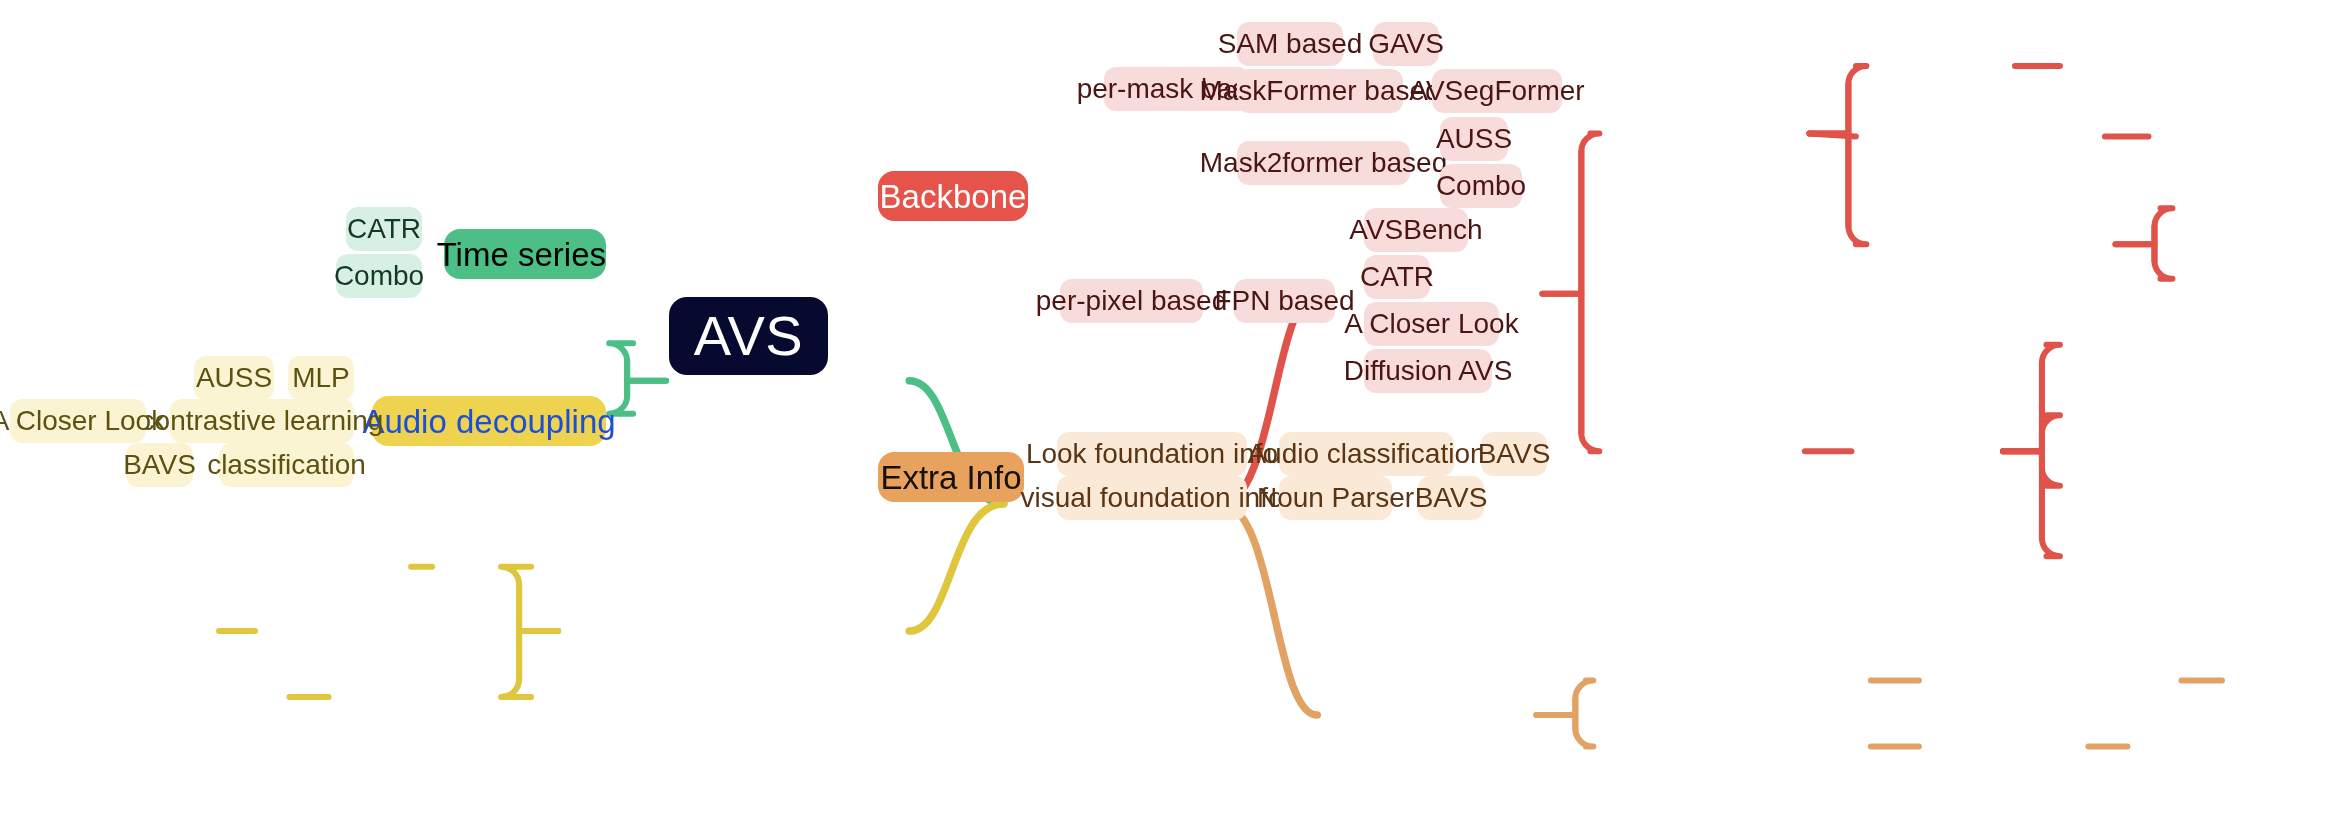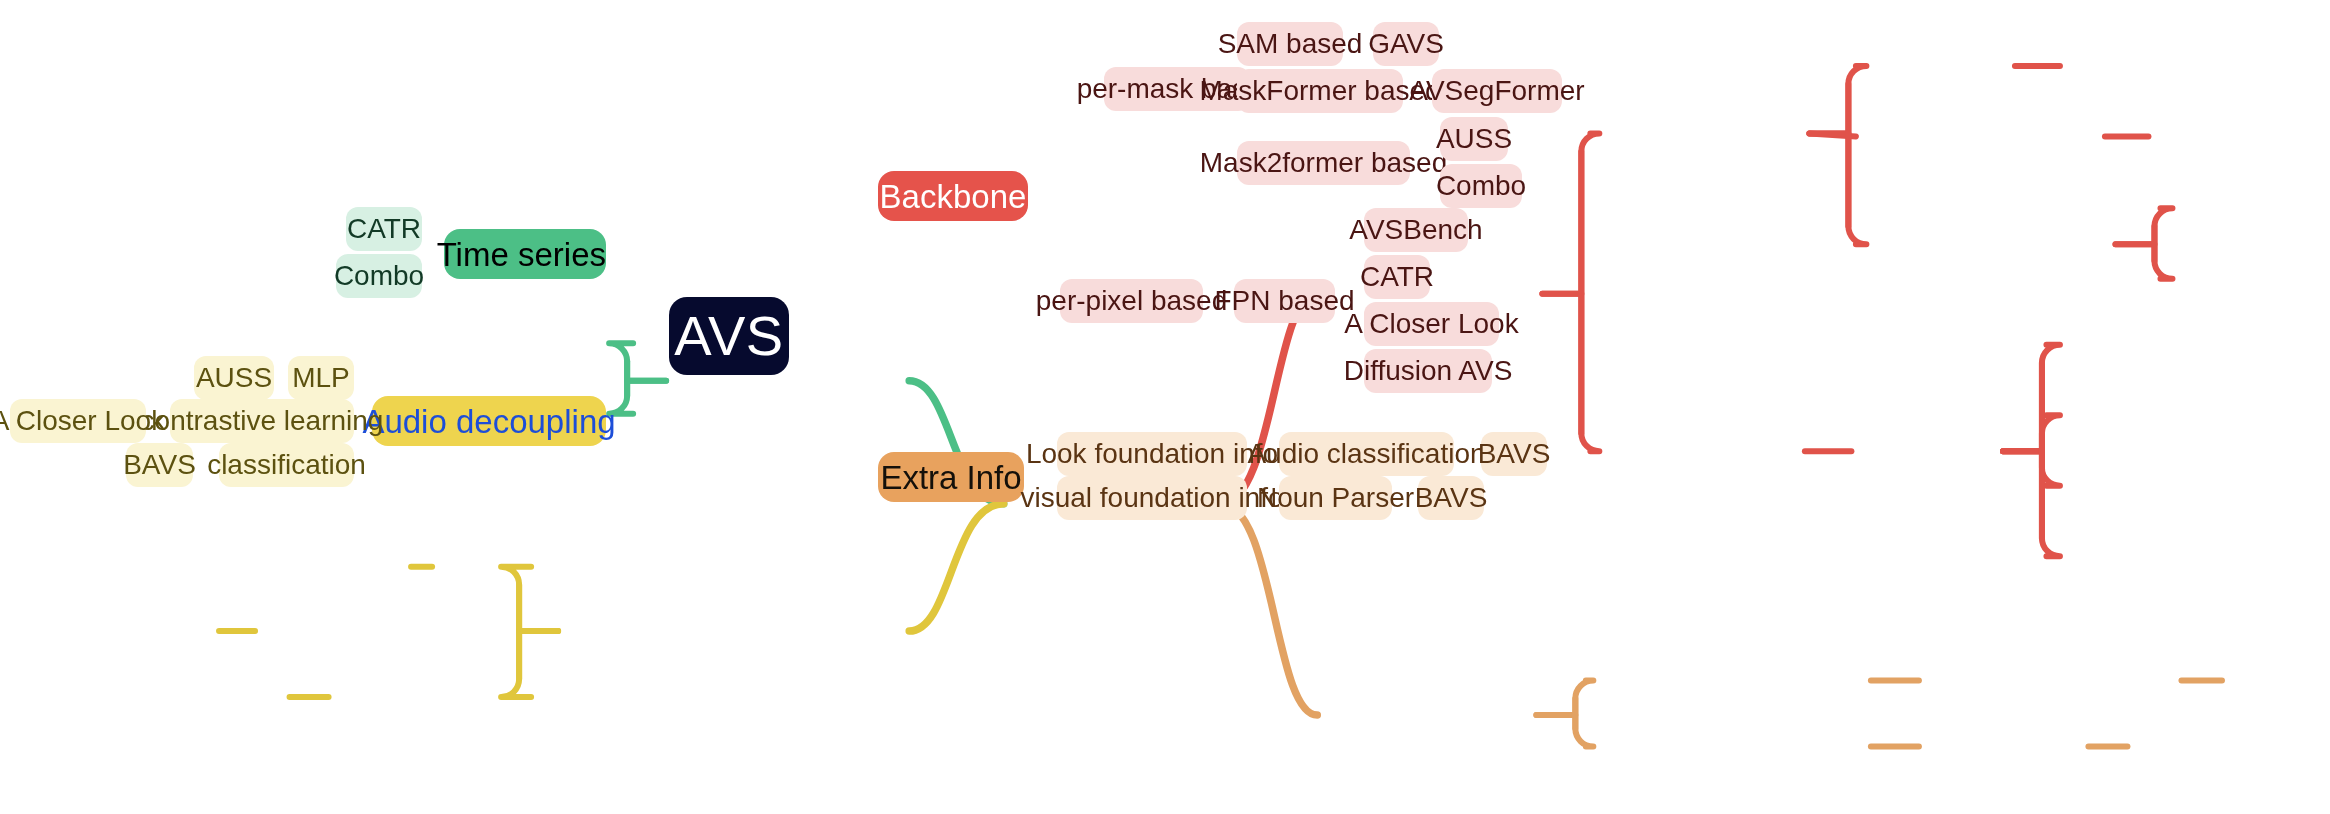--- a/index.html
+++ b/index.html
@@ -78,21 +78,21 @@
       <path d="M 814 336 C 849.2 336 849.2 477 878 477" fill="none" stroke="#E2A263" stroke-width="5" stroke-linecap="round" stroke-linejoin="round"></path>
       <path d="M 1024 477 L 1050 477 L 1050 466 A 12 12 0 0 1 1062 454 L 1057 454" fill="none" stroke="#E2A263" stroke-width="4" stroke-linecap="round" stroke-linejoin="round"></path>
       <path d="M 1024 477 L 1050 477 L 1050 486 A 12 12 0 0 0 1062 498 L 1057 498" fill="none" stroke="#E2A263" stroke-width="4" stroke-linecap="round" stroke-linejoin="round"></path>
       <path d="M 1050 466 L 1050 486" fill="none" stroke="#E2A263" stroke-width="4" stroke-linecap="round" stroke-linejoin="round"></path>
       <path d="M 1247 454 L 1279 454" fill="none" stroke="#E2A263" stroke-width="4" stroke-linecap="round" stroke-linejoin="round"></path>
       <path d="M 1454 454 L 1481 454" fill="none" stroke="#E2A263" stroke-width="4" stroke-linecap="round" stroke-linejoin="round"></path>
       <path d="M 1247 498 L 1279 498" fill="none" stroke="#E2A263" stroke-width="4" stroke-linecap="round" stroke-linejoin="round"></path>
       <path d="M 1392 498 L 1418 498" fill="none" stroke="#E2A263" stroke-width="4" stroke-linecap="round" stroke-linejoin="round"></path>
     </svg>
   <div id="nodes">
-      <div class="node n-root" style="left: 669px; top: 297px; width: 120px; height: 78px;">
+      <div class="node n-root" style="left: 669px; top: 297px; width: 159px; height: 78px;">
         <span>AVS</span>
       </div>
       <div class="node n-l1 green" style="left: 444px; top: 229px; width: 162px; height: 50px;">
         <span>Time series</span>
       </div>
       <div class="node n-sub green" style="left: 346px; top: 207px; width: 76px; height: 44px;">
         <span>CATR</span>
       </div>
       <div class="node n-sub green" style="left: 336px; top: 254px; width: 86px; height: 44px;">
         <span>Combo</span>

